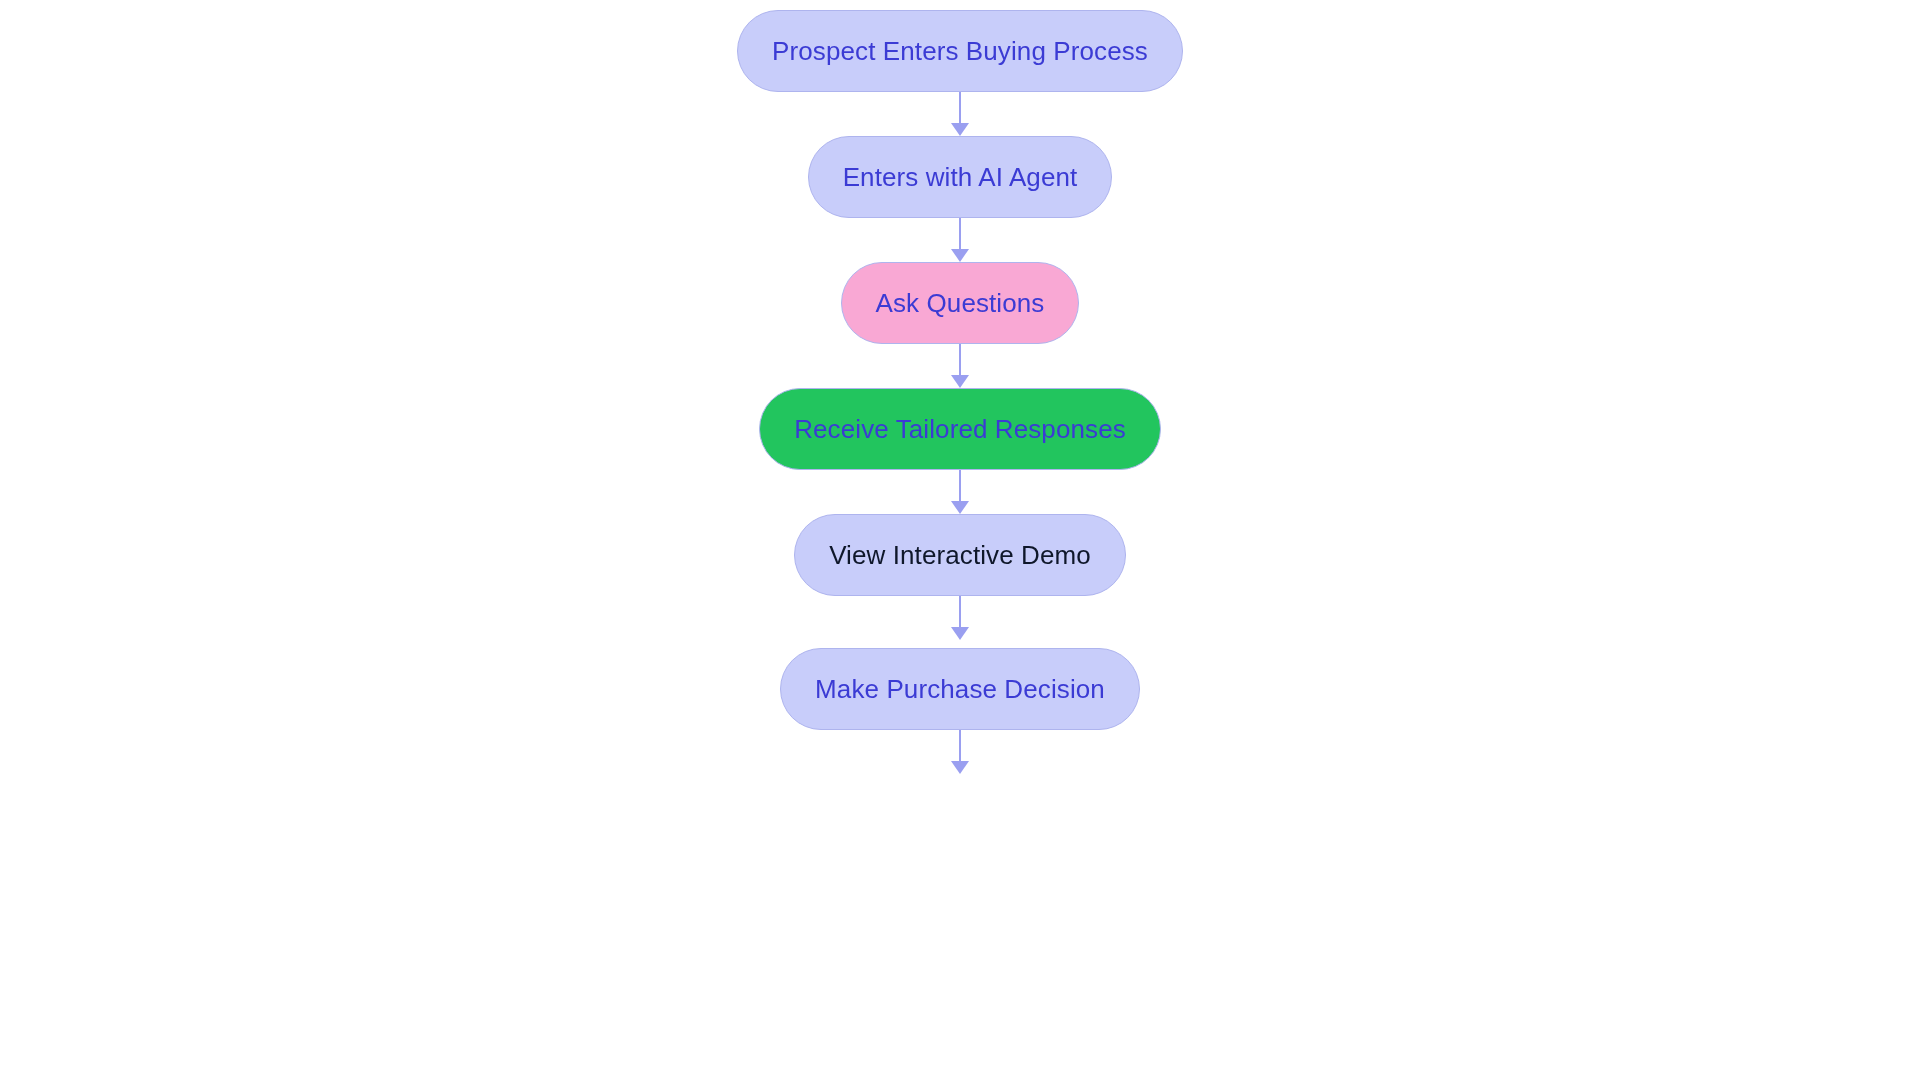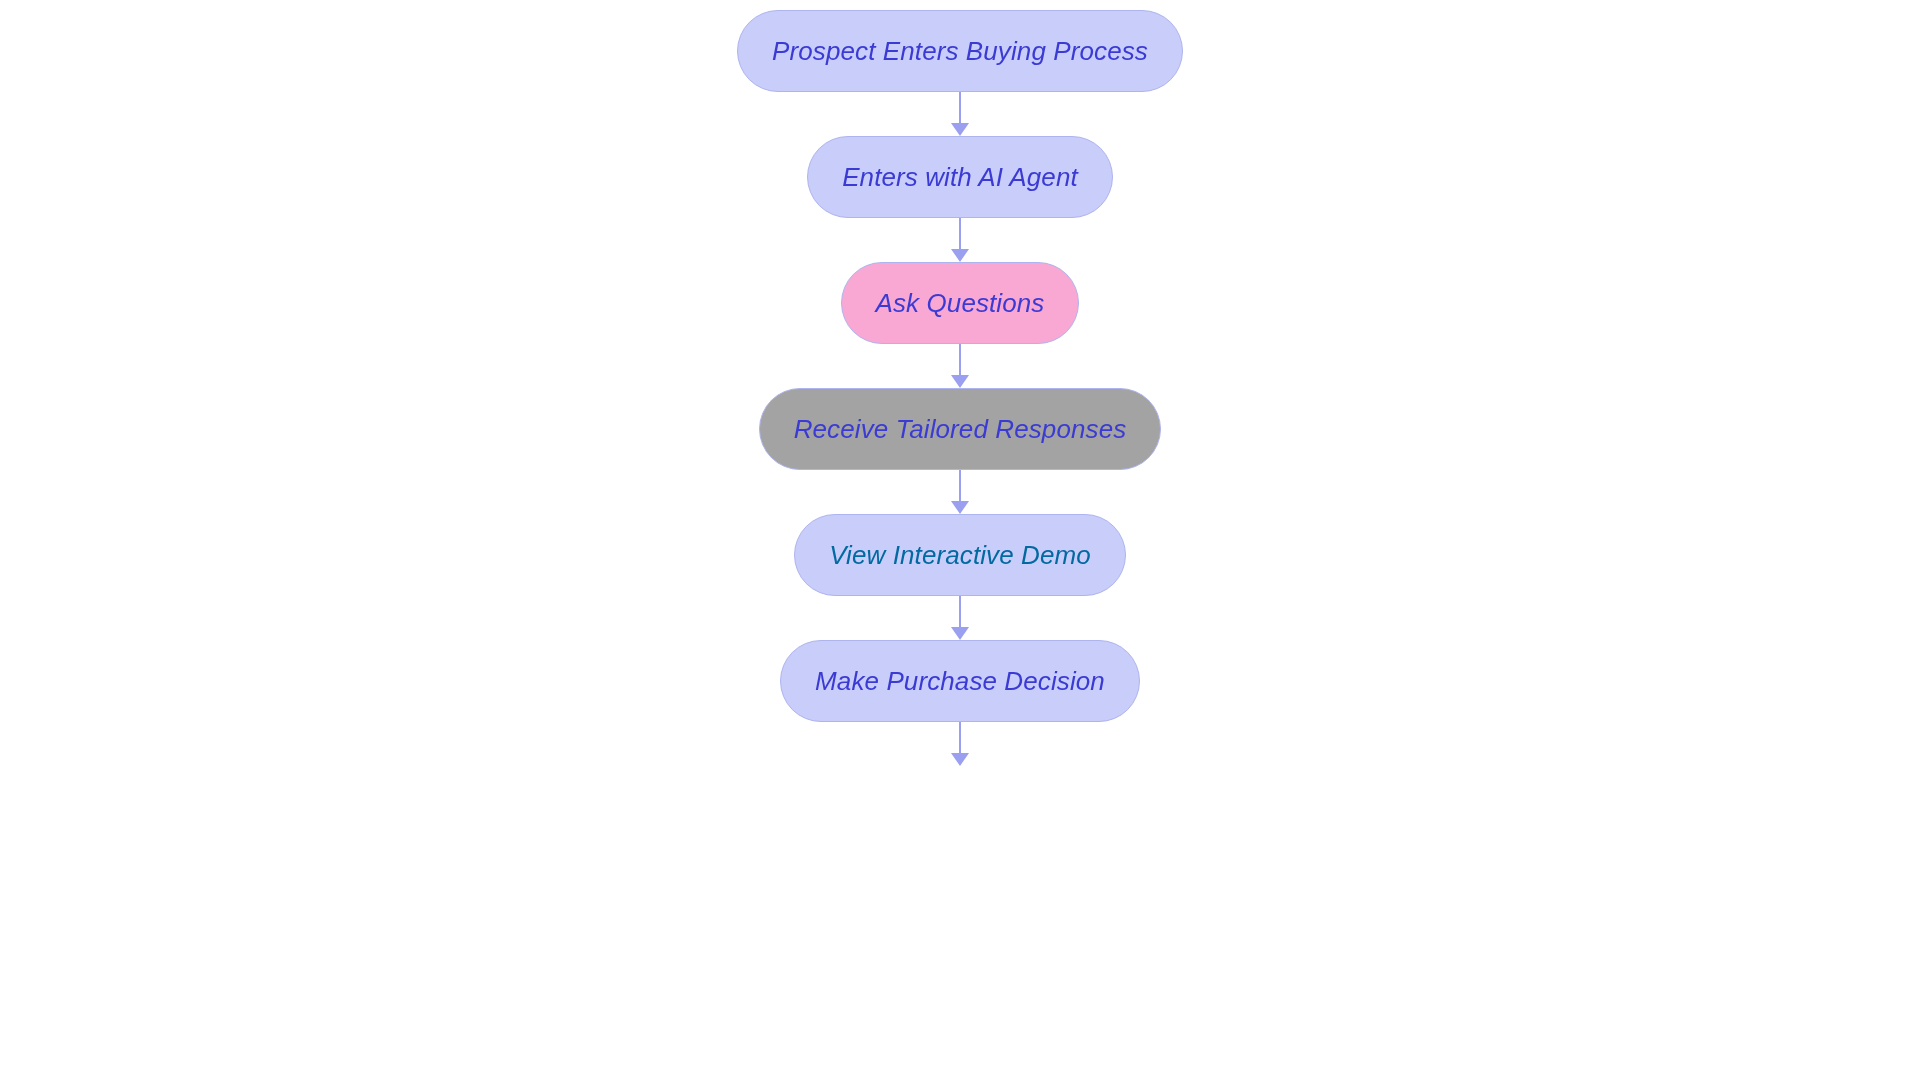--- a/index.html
+++ b/index.html
@@ -13,21 +13,20 @@
     height: 1083px;
     overflow: hidden;
     font-family: "Liberation Sans", sans-serif;
   }
 
   #flow-canvas {
     position: relative;
     width: 1920px;
     height: 1072px;
     background: #ffffff;
-    font-style: italic;
   }
 
   
   .flow-column {
     position: absolute;
     left: 0;
     top: 0;
     width: 1920px;
     height: 1083px;
     display: flex;
@@ -115,39 +114,39 @@
 
     <div class="node" style="background: #f9a8d4; border-color: rgb(174, 180, 238); color: rgb(59, 59, 212);">
       <span>Ask Questions</span>
     </div>
 
     <div class="connector gap-3">
       <div class="shaft" style="background: rgb(154, 159, 240);"></div>
       <div class="head" style="border-top-color: rgb(154, 159, 240);"></div>
     </div>
 
-    <div class="node" style="background: #a3a3a3; border-color: rgb(174, 180, 238); color: rgb(59, 59, 212);">
+    <div class="node" style="background: #22c55e; border-color: rgb(174, 180, 238); color: rgb(59, 59, 212);">
       <span>Receive Tailored Responses</span>
     </div>
 
     <div class="connector gap-4">
       <div class="shaft" style="background: rgb(154, 159, 240);"></div>
       <div class="head" style="border-top-color: rgb(154, 159, 240);"></div>
     </div>
 
-    <div class="node" style="background: rgb(200, 205, 250); border-color: rgb(174, 180, 238); color: #0369a1;">
+    <div class="node" style="background: rgb(200, 205, 250); border-color: rgb(174, 180, 238); color: #0f172a;">
       <span>View Interactive Demo</span>
     </div>
 
     <div class="connector gap-5">
       <div class="shaft" style="background: rgb(154, 159, 240);"></div>
       <div class="head" style="border-top-color: rgb(154, 159, 240);"></div>
     </div>
 
-    <div class="node" style="background: rgb(200, 205, 250); border-color: rgb(174, 180, 238); color: rgb(59, 59, 212);">
+    <div class="node" style="background: rgb(200, 205, 250); border-color: rgb(174, 180, 238); color: rgb(59, 59, 212); margin-top: 8px;">
       <span>Make Purchase Decision</span>
     </div>
 
     <div class="connector gap-6">
       <div class="shaft" style="background: rgb(154, 159, 240);"></div>
       <div class="head" style="border-top-color: rgb(154, 159, 240);"></div>
     </div>
 
 
   </div>

